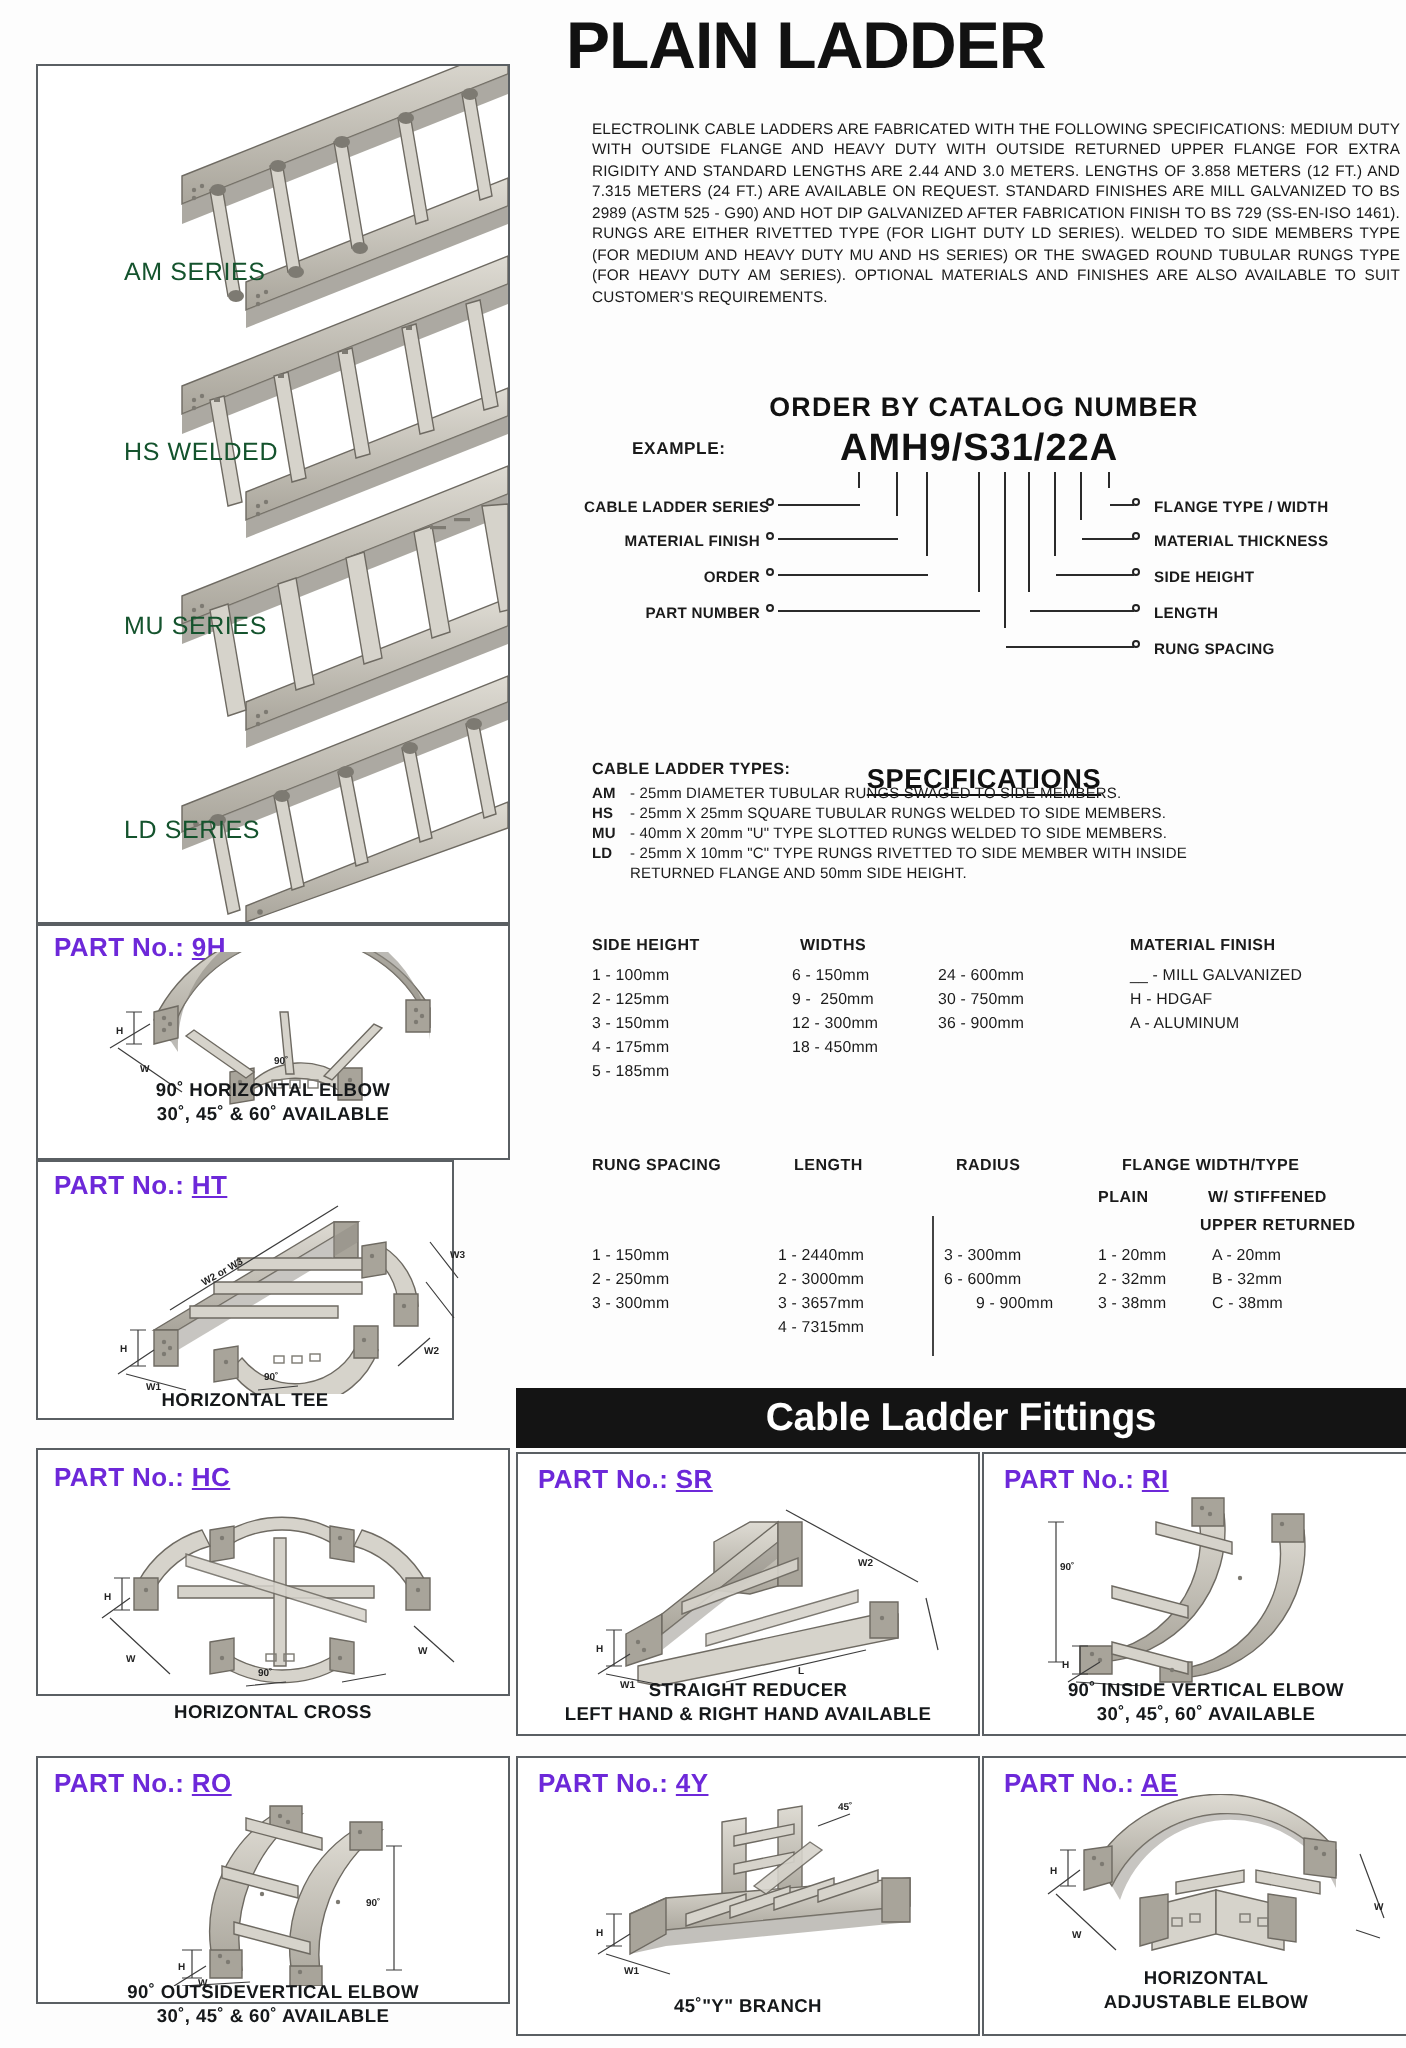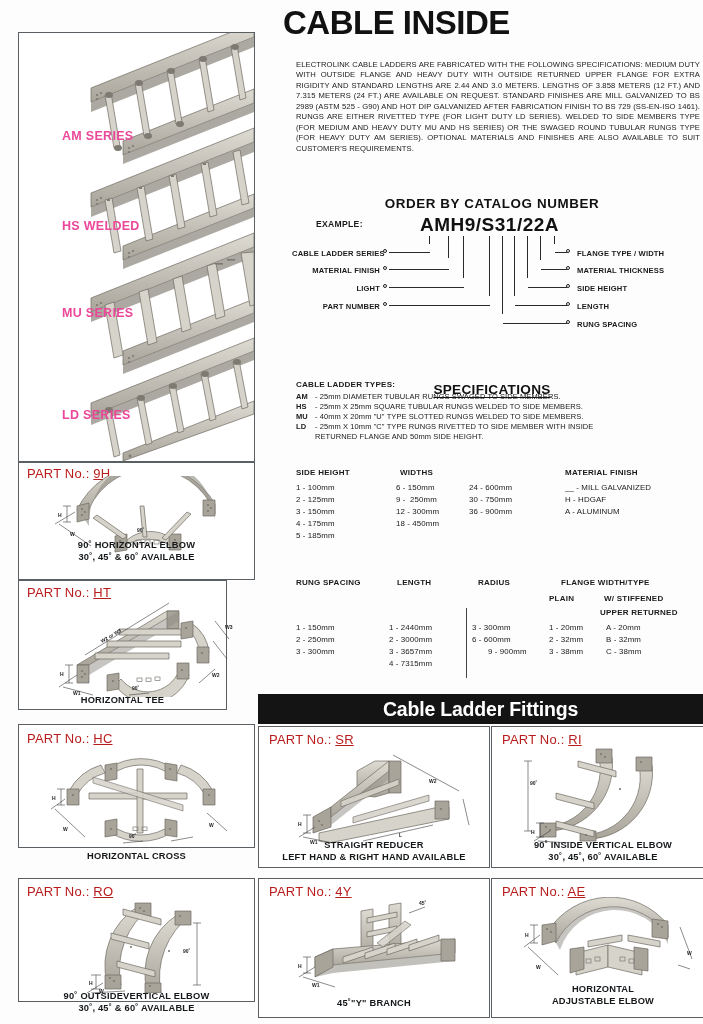--- a/index.html
+++ b/index.html
@@ -11,26 +11,26 @@
     -webkit-font-smoothing:antialiased;
   }
   .page{position:absolute;inset:0;background:#fdfdfd;}
 
   
   .frame{position:absolute;border:1.3px solid #5a5f63;background:#fff;box-sizing:border-box;}
 
   
   #series-panel{left:18px;top:32px;width:237px;height:430px;}
   .series-label{
-    position:absolute;font-weight:bold;font-size:12.5px;letter-spacing:.3px;color:#ec4899;
+    position:absolute;font-weight:normal;font-size:12.5px;letter-spacing:.3px;color:#14532d;
   }
 
   
   .part-title{
-    position:absolute;font-weight:normal;font-size:13px;letter-spacing:.2px;color:#b91c1c;
+    position:absolute;font-weight:bold;font-size:13px;letter-spacing:.2px;color:#6d28d9;
   }
   .part-title .code{text-decoration:underline;}
   .caption{
     position:absolute;width:100%;text-align:center;font-weight:bold;font-size:9.3px;
     letter-spacing:.2px;line-height:11.5px;color:#15181a;
   }
 
   
   #main-title{
     position:absolute;left:283px;top:4px;font-size:33px;font-weight:bold;
@@ -85,21 +85,21 @@
   .edge{stroke:#6e6a62;stroke-width:.7;}
   .dim{stroke:#3c3c3c;stroke-width:.6;fill:none;}
   .dimtxt{font-size:5px;fill:#222;font-family:"Liberation Sans",sans-serif;font-weight:bold;}
   .hole{fill:#7d7a72;}
 </style>
 </head>
 <body>
 
 <div class="page">
 
-  <div id="main-title">CABLE INSIDE</div>
+  <div id="main-title">PLAIN LADDER</div>
 
   <div id="intro">ELECTROLINK CABLE LADDERS ARE FABRICATED WITH THE FOLLOWING SPECIFICATIONS: MEDIUM DUTY WITH OUTSIDE FLANGE AND HEAVY DUTY WITH OUTSIDE RETURNED UPPER FLANGE FOR EXTRA RIGIDITY AND STANDARD LENGTHS ARE 2.44 AND 3.0 METERS. LENGTHS OF 3.858 METERS (12 FT.) AND 7.315 METERS (24 FT.) ARE AVAILABLE ON REQUEST. STANDARD FINISHES ARE MILL GALVANIZED TO BS 2989 (ASTM 525 - G90) AND HOT DIP GALVANIZED AFTER FABRICATION FINISH TO BS 729 (SS-EN-ISO 1461). RUNGS ARE EITHER RIVETTED TYPE (FOR LIGHT DUTY LD SERIES). WELDED TO SIDE MEMBERS TYPE (FOR MEDIUM AND HEAVY DUTY MU AND HS SERIES) OR THE SWAGED ROUND TUBULAR RUNGS TYPE (FOR HEAVY DUTY AM SERIES). OPTIONAL MATERIALS AND FINISHES ARE ALSO AVAILABLE TO SUIT CUSTOMER'S REQUIREMENTS.</div>
 
   <div class="frame" id="series-panel">
     <svg width="235" height="428" viewBox="0 0 235 428">
       <defs>
         <linearGradient id="gmet" x1="0" y1="0" x2="0" y2="1">
           <stop offset="0" stop-color="#dedbd3"></stop>
             <stop offset="1" stop-color="#a9a59b"></stop>
         </linearGradient>
@@ -545,21 +545,21 @@
   <div class="ln lnv" style="left:554px;top:236px;height:8px;"></div>
 
   <div class="cb-label cb-left" style="left:292px;top:249px;width:88px;">CABLE LADDER SERIES</div>
   <div class="dot" style="left:383px;top:249px;"></div>
   <div class="ln lnh" style="left:389px;top:251.5px;width:41px;"></div>
 
   <div class="cb-label cb-left" style="left:302px;top:266px;width:78px;">MATERIAL FINISH</div>
   <div class="dot" style="left:383px;top:266px;"></div>
   <div class="ln lnh" style="left:389px;top:268.5px;width:60px;"></div>
 
-  <div class="cb-label cb-left" style="left:320px;top:284px;width:60px;">LIGHT</div>
+  <div class="cb-label cb-left" style="left:320px;top:284px;width:60px;">ORDER</div>
   <div class="dot" style="left:383px;top:284px;"></div>
   <div class="ln lnh" style="left:389px;top:286.5px;width:75px;"></div>
 
   <div class="cb-label cb-left" style="left:305px;top:302px;width:75px;">PART NUMBER</div>
   <div class="dot" style="left:383px;top:302px;"></div>
   <div class="ln lnh" style="left:389px;top:304.5px;width:101px;"></div>
 
   <div class="dot" style="left:566px;top:249px;"></div>
   <div class="ln lnh" style="left:555px;top:251.5px;width:12px;"></div>
   <div class="cb-label" style="left:577px;top:249px;">FLANGE TYPE / WIDTH</div>

